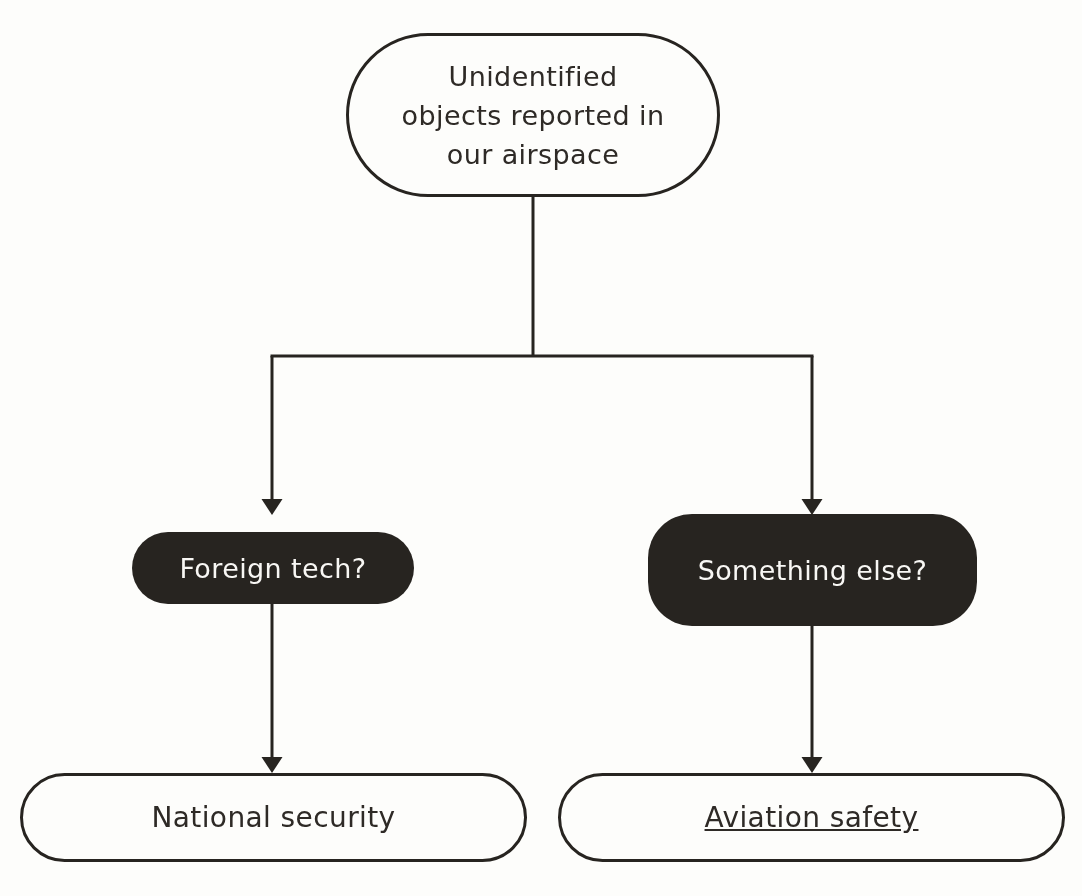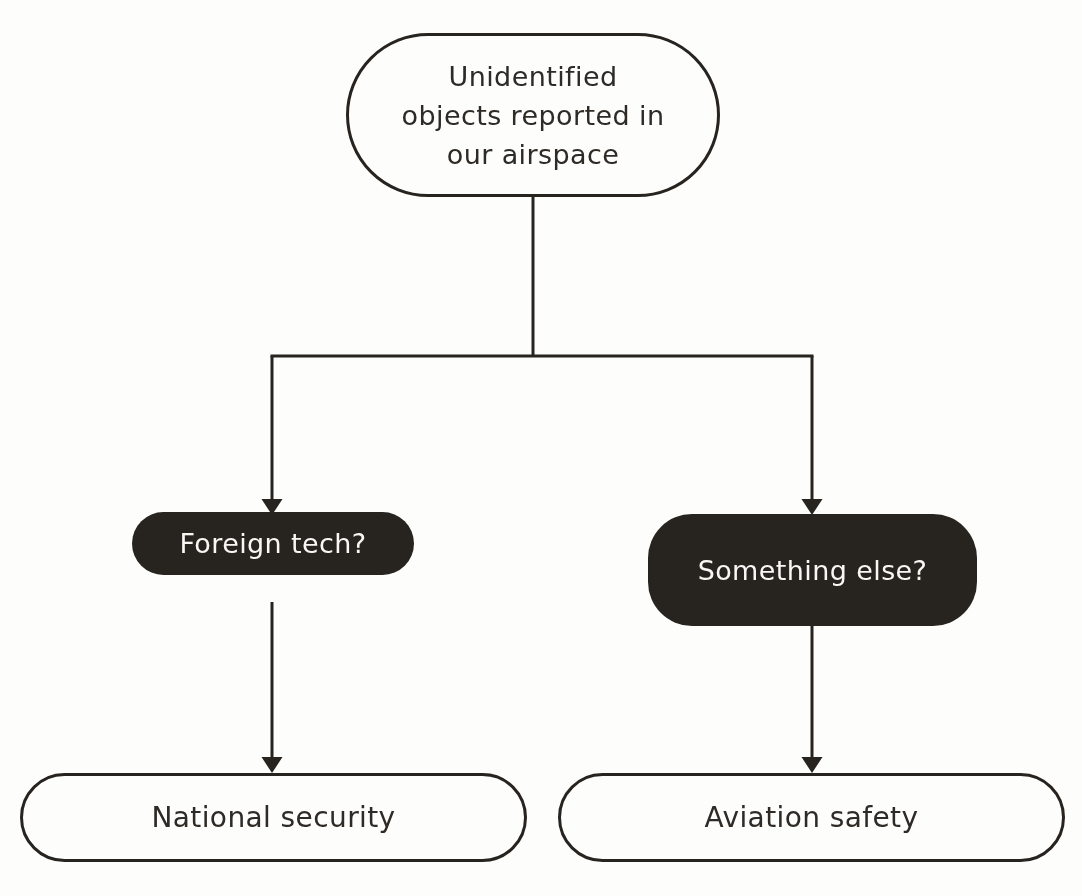--- a/index.html
+++ b/index.html
@@ -60,22 +60,22 @@
   .node-root {
     left: 346px; top: 33px;
     width: 374px; height: 164px;
     border-radius: 82px;
     font-size: 27px;
     line-height: 39px;
   }
   .node-root .label { white-space: pre-line; }
 
   .node-branch-left {
-    left: 132px; top: 512px;
-    width: 282px; height: 63px;
+    left: 132px; top: 532px;
+    width: 282px; height: 72px;
     border-radius: 44px;
     font-size: 27px;
   }
   .node-branch-right {
     left: 648px; top: 514px;
     width: 329px; height: 112px;
     border-radius: 44px;
     font-size: 27px;
   }
 
@@ -83,20 +83,21 @@
     left: 20px; top: 773px;
     width: 507px; height: 89px;
     border-radius: 44.5px;
     font-size: 28px;
   }
   .node-outcome-right {
     left: 558px; top: 773px;
     width: 507px; height: 89px;
     border-radius: 44.5px;
     font-size: 28px;
+    text-decoration: underline;
   }
 </style>
 </head>
 <body>
 
 <div class="canvas">
 
   <svg class="connectors" viewBox="0 0 1082 896" xmlns="http://www.w3.org/2000/svg" aria-hidden="true">
 
     <path d="M533 195 L533 356"></path>

